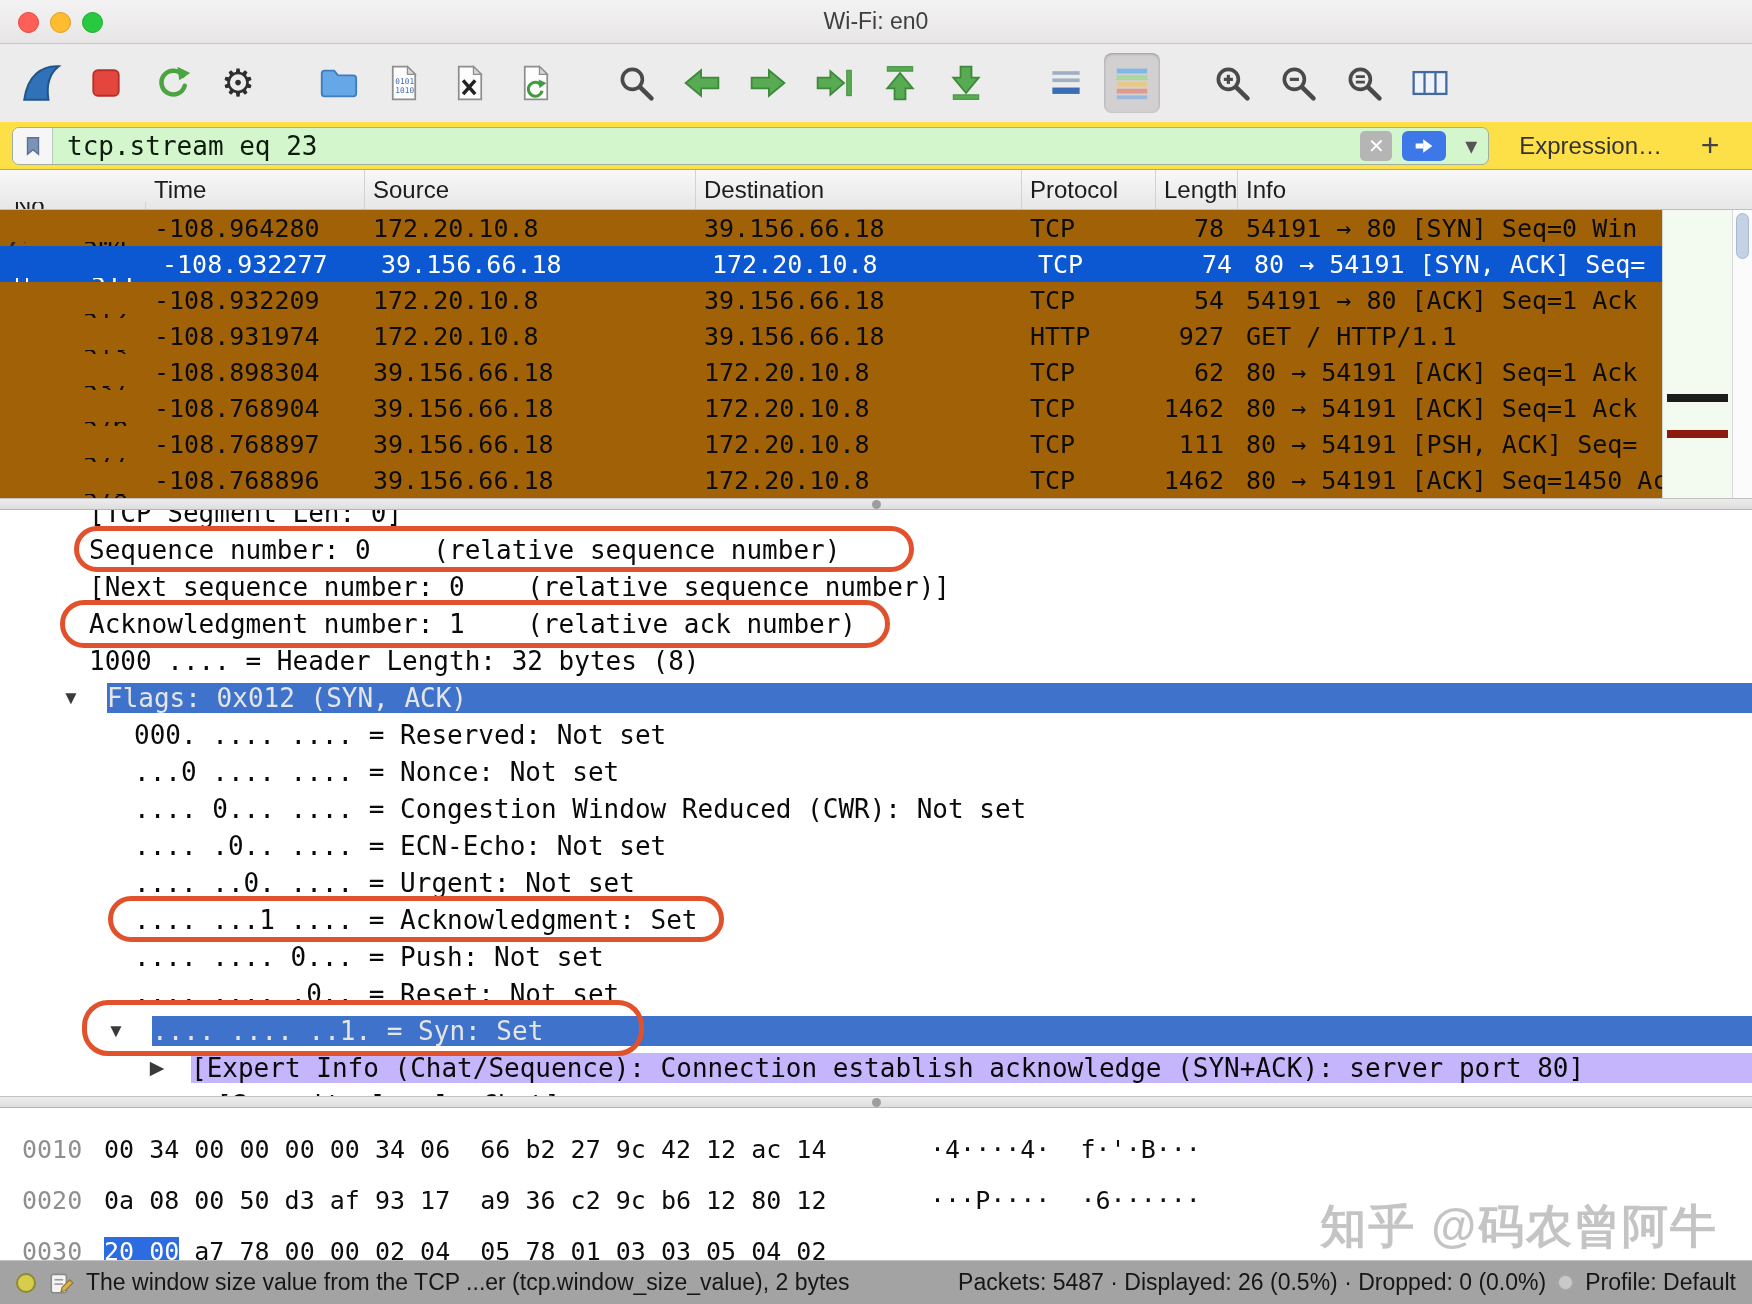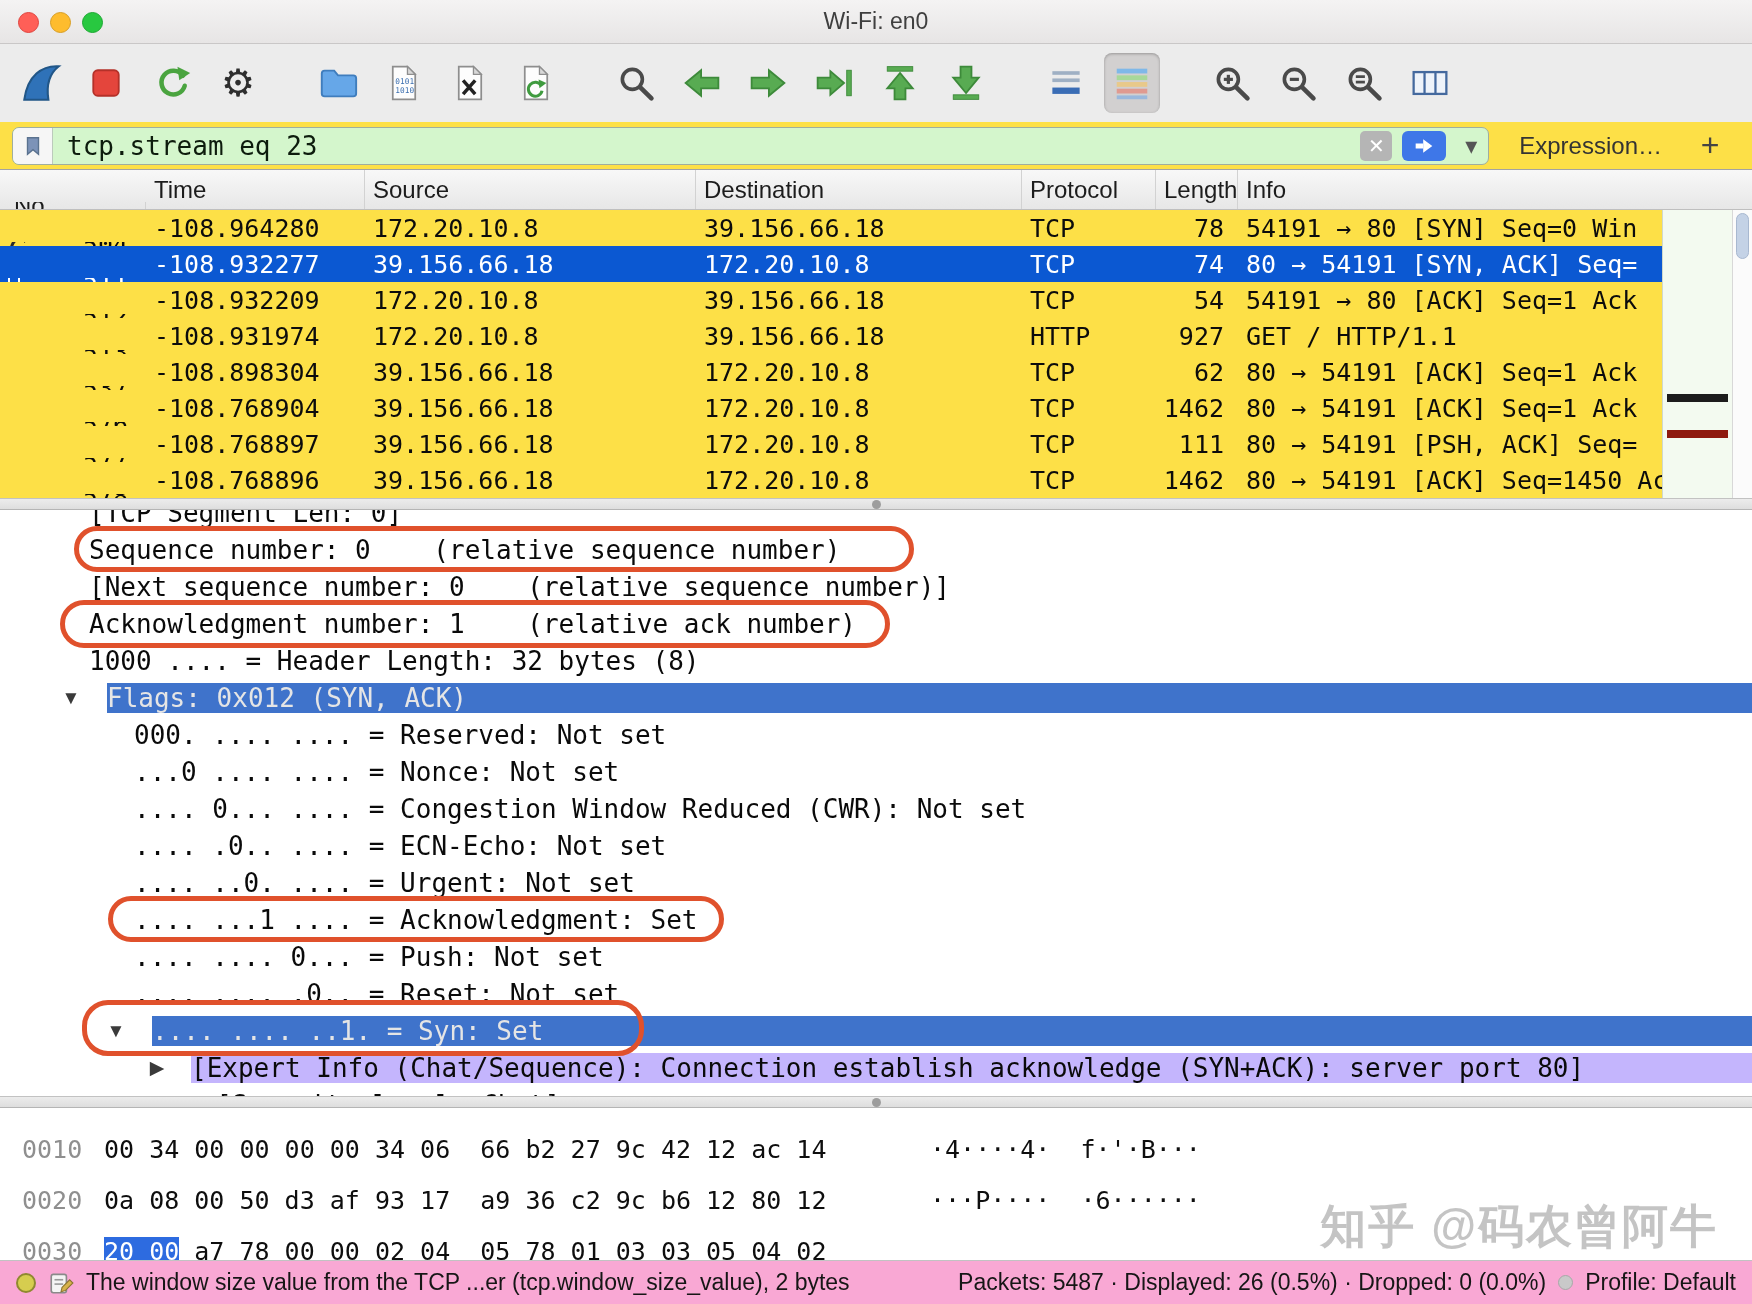--- a/index.html
+++ b/index.html
@@ -39,22 +39,22 @@
   .hcol.c0 { padding-left:14px; }
   .c0 { width:146px; flex:0 0 146px;margin-top:32px; }
   .c1 { width:219px; flex:0 0 219px; }
   .c2 { width:331px; flex:0 0 331px; }
   .c3 { width:326px; flex:0 0 326px; }
   .c4 { width:134px; flex:0 0 134px; }
   .c5 { width:82px;  flex:0 0 82px;text-align:right; }
   .c6 { flex:1; border-right:none; }
   .plist-body { height:288px; flex:0 0 288px; display:flex; }
   .plist-rows { flex:1; overflow:hidden; }
-  .prow { height:36px; display:flex; background:#fde047; font-family:"DejaVu Sans Mono",monospace; font-size:25px; color:#0c0c0c; }
-  .prow.selected { background:#0b58d2; color:#fff; }
+  .prow { height:36px; display:flex; background:#a16207; font-family:"DejaVu Sans Mono",monospace; font-size:25px; color:#0c0c0c; }
+  .prow.selected { background:#0b58d2; color:#fff;padding-left:8px; }
   .cell { display:flex; align-items:center; padding-left:8px; white-space:pre; overflow:hidden; }
   .cell.c0 { position:relative; justify-content:flex-end; padding-right:18px; }
   .cell.c5 { justify-content:flex-end; padding-right:14px; }
   .mk { position:absolute; left:8px; top:50%; transform:translateY(-50%); }
   .mk.sq { width:12px; height:12px; border:2px solid #fff; }
   .plist-minimap { width:70px; flex:0 0 70px; background:#f3faf0; border-left:1px solid #cfd8cc; position:relative; }
   .mm-line { position:absolute; left:4px; right:4px; height:8px; }
   .mm-line.black { top:184px; background:#1c1c1c; }
   .mm-line.red { top:220px; background:#8e1a0f; }
   .plist-scrollbar { width:20px; flex:0 0 20px; background:#fbfbfb; border-left:1px solid #d8d8d8; position:relative; }
@@ -84,21 +84,21 @@
 
   
   .hexpane { height:152px; flex:0 0 152px; background:#fff; padding-top:6px; font-family:"DejaVu Sans Mono",monospace; font-size:25px; color:#0e0e0e; }
   .hexrow { height:31px; display:flex; align-items:center; white-space:pre;margin-top:20px; }
   .hexoff { width:104px; flex:0 0 104px; padding-left:22px; color:#8f8f8f; }
   .hexbytes { width:770px; flex:0 0 770px; }
   .hexascii { padding-left:56px; }
   .hexsel { background:#2d6be0; color:#fff; }
 
   
-  .statusbar { height:44px; flex:0 0 44px; background:#f9a8d4; border-top:1px solid #c2c2c2; display:flex; align-items:center; padding:10px 16px; gap:12px; font-size:23px; color:#161616; }
+  .statusbar { height:44px; flex:0 0 44px; background:#a3a3a3; border-top:1px solid #c2c2c2; display:flex; align-items:center; padding:10px 16px; gap:12px; font-size:23px; color:#161616; }
   .status-dot { width:20px; height:20px; flex:0 0 20px; border-radius:50%; background:#d6cd4f; border:2px solid #8f8930; }
   .status-msg { margin-right:auto; white-space:nowrap; overflow:hidden; }
   .status-counts { white-space:nowrap; }
   .status-graydot { width:15px; height:15px; flex:0 0 15px; border-radius:50%; background:#c9c9c9; border:1px solid #a8a8a8; }
   .status-profile { white-space:nowrap; }
 
   
   .watermark { position:absolute; right:34px; bottom:46px; font-size:46px; font-weight:bold; color:rgba(125,125,125,0.45); letter-spacing:2px; pointer-events:none; }
 </style>
 </head>

